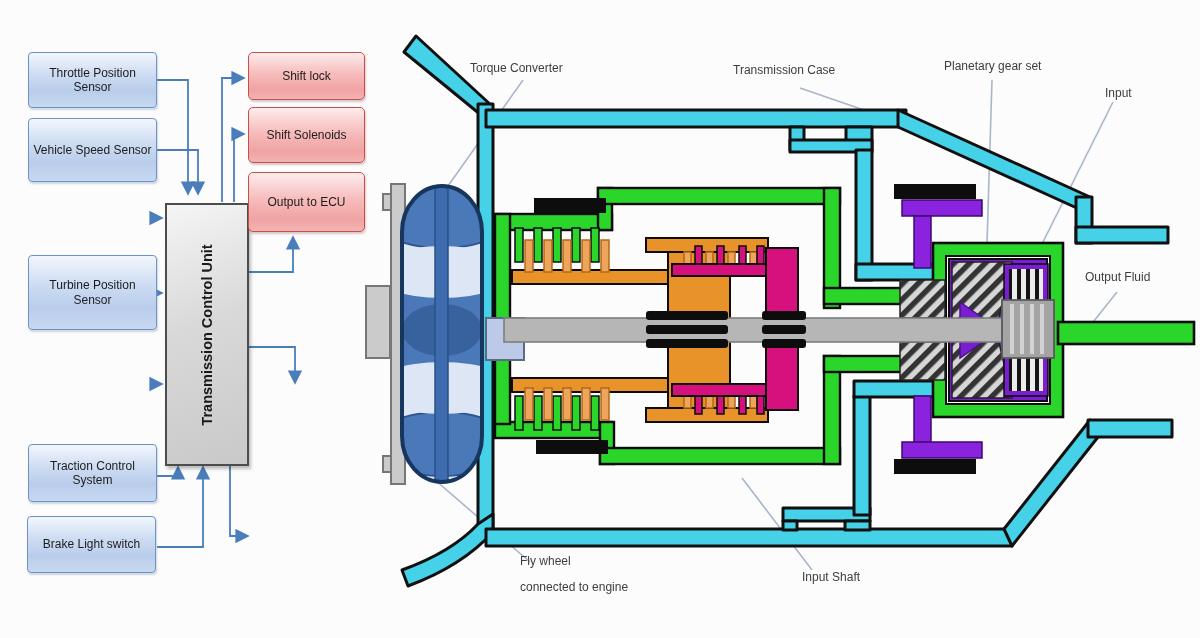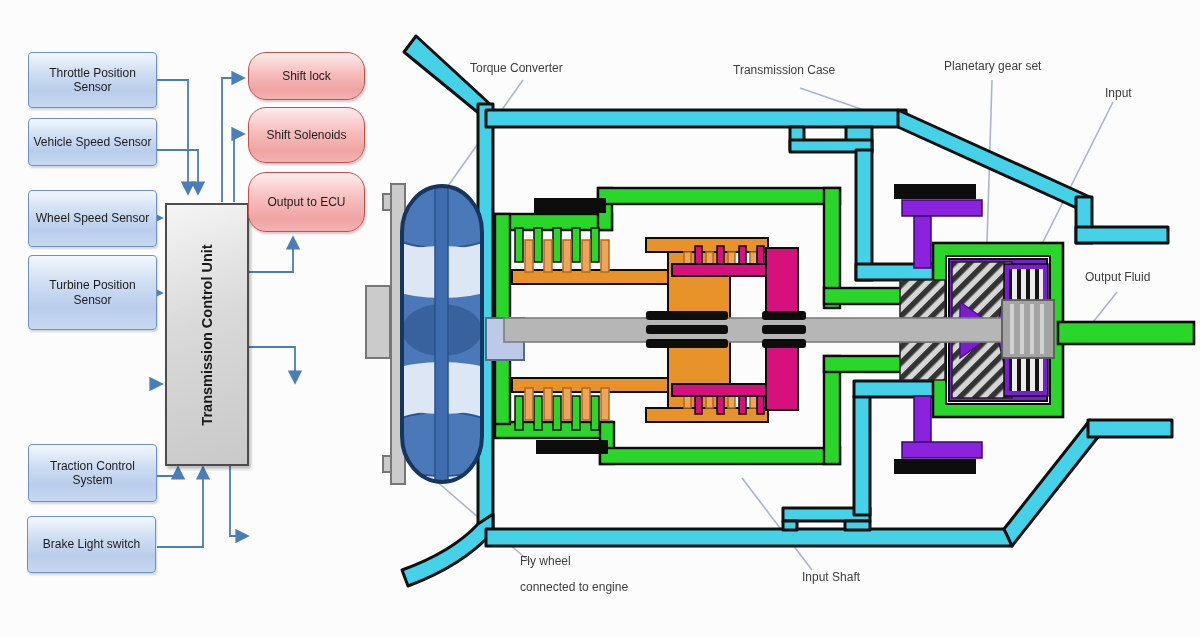--- a/index.html
+++ b/index.html
@@ -4,21 +4,21 @@
 <style>
   html,body{margin:0;padding:0;background:#fff;}
   #canvas{position:relative;width:1200px;height:638px;background:#fcfcfc;overflow:hidden;
           font-family:"Liberation Sans", sans-serif;}
   #scene{position:absolute;left:0;top:0;}
   .box{position:absolute;display:flex;align-items:center;justify-content:center;text-align:center;
        font-size:12px;line-height:1.18;color:#1c1c1c;border-radius:4px;padding:0;box-sizing:border-box;}
   .sensor{background:linear-gradient(#f2f7fd,#cddcf2 40%,#b9cdeb 70%,#c7d8f0);
           border:1.5px solid #6b93c8;box-shadow:1px 2px 2px rgba(120,140,170,.35);}
   .outbox{background:linear-gradient(#fdecec,#f7bcbc 45%,#f0a3a3 80%,#f4b3b3);
-          border:1.5px solid #c2504d;border-radius:18px;box-shadow:1px 2px 2px rgba(170,120,120,.4);}
+          border:1.5px solid #c2504d;border-radius:5px;box-shadow:1px 2px 2px rgba(170,120,120,.4);}
   .tcu{position:absolute;background:linear-gradient(160deg,#f5f5f5,#d9d9d9 45%,#c9c9c9);
        border:2px solid #4d4d4d;box-shadow:2px 3px 3px rgba(0,0,0,.25);}
   .tcu span{position:absolute;left:50%;top:50%;transform:translate(-50%,-50%) rotate(-90deg);
             white-space:nowrap;font-weight:bold;font-size:14.5px;color:#1a1a1a;}
   .plabel{position:absolute;font-size:12px;color:#3d3d3d;white-space:nowrap;}
 </style>
 </head>
 <body>
 
 <div id="canvas">
@@ -224,22 +224,21 @@
       <rect x="534" y="198" width="72" height="15" fill="#0d0d0d"></rect>
       <rect x="536" y="440" width="72" height="14" fill="#0d0d0d"></rect>
     </g>
 
     <g>
       <rect x="1058" y="322" width="136" height="22" fill="#2bd62b" stroke="#0c0c0c" stroke-width="2.6"></rect>
     </g>
   </svg>
 
   <div class="box sensor" style="left:28px;top:52px;width:129px;height:56px">Throttle Position Sensor</div>
-  <div class="box sensor" style="left:28px;top:118px;width:129px;height:48px">Vehicle Speed Sensor</div>
-  <div class="box sensor" style="left:28px;top:190px;width:129px;height:57px">Wheel Speed Sensor</div>
+  <div class="box sensor" style="left:28px;top:118px;width:129px;height:64px">Vehicle Speed Sensor</div>
   <div class="box sensor" style="left:28px;top:255px;width:129px;height:75px">Turbine Position Sensor</div>
   <div class="box sensor" style="left:28px;top:444px;width:129px;height:58px">Traction Control System</div>
   <div class="box sensor" style="left:27px;top:516px;width:129px;height:57px">Brake Light switch</div>
 
   <div class="tcu" style="left:165px;top:203px;width:80px;height:259px">
     <span>Transmission Control Unit</span>
   </div>
 
   <div class="box outbox" style="left:248px;top:52px;width:117px;height:48px">Shift lock</div>
   <div class="box outbox" style="left:248px;top:107px;width:117px;height:56px">Shift Solenoids</div>

